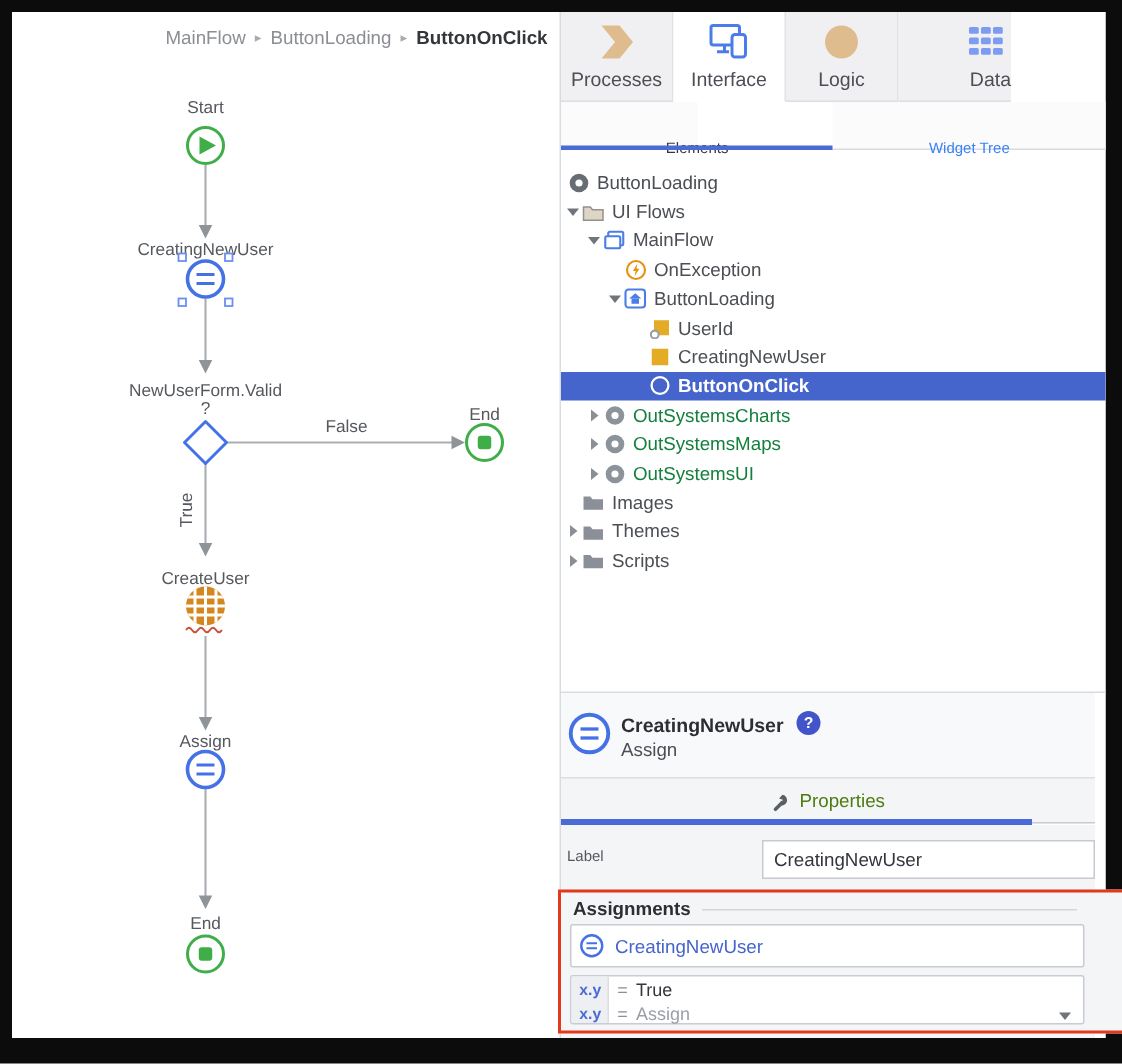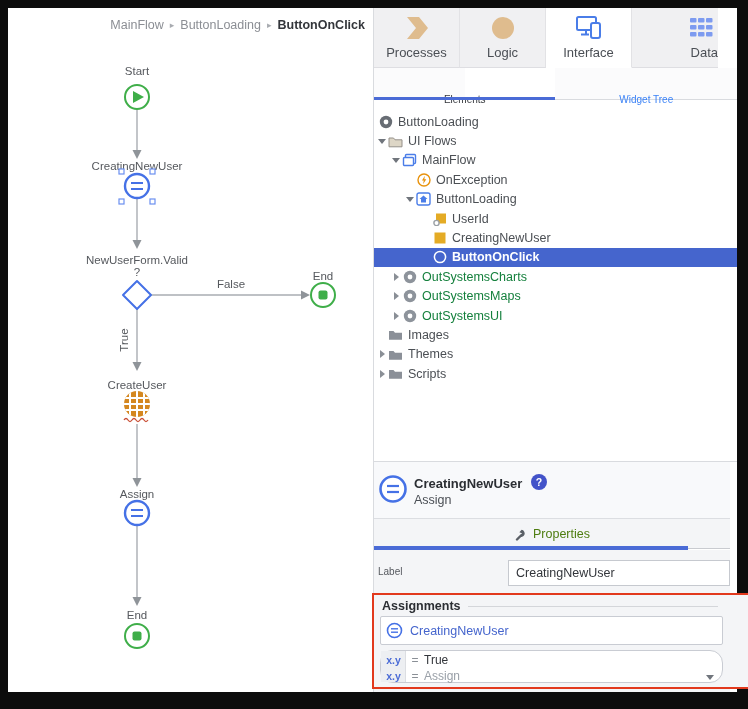--- a/index.html
+++ b/index.html
@@ -12,21 +12,21 @@
   .breadcrumb { position:absolute; top:10px; right:8px; display:flex; align-items:center; gap:6px; font-size:12.5px; color:#8b8e94; }
   .breadcrumb .sep { font-size:9px; color:#a8abb0; }
   .breadcrumb .last { color:#33363b; font-weight:bold; }
   svg text { font-family:"Liberation Sans",sans-serif; }
   .nlabel { font-size:11.5px; fill:#55585d; text-anchor:middle; }
 
   
   .panel { position:absolute; left:366px; top:0; width:363px; height:684px; background:#fff; }
 
   .tabbar { position:absolute; left:0; top:0; width:363px; height:60px; display:flex; }
-  .tab { width:86px; height:60px; background:#f0f0f2; border-right:1px solid #e2e2e5; border-bottom:1px solid #dedee2;
+  .tab { width:75px; height:60px; background:#f0f0f2; border-right:1px solid #e2e2e5; border-bottom:1px solid #dedee2;
          display:flex; flex-direction:column; align-items:center; justify-content:flex-end; padding-bottom:7px; gap:4px;
          font-size:13px; color:#4b4f55; }
   .tab.selected { background:#ffffff; border-bottom:1px solid #ffffff; }
   .tab:last-child { border-right:none;align-items:flex-end; }
 
   .subbar { position:absolute; left:0; top:60px; width:363px; height:32px; background:#fbfbfc; border-bottom:1px solid #d9dbdf; }
   .subbar .notch { position:absolute; left:91px; top:0; width:90px; height:31px; background:#fff; }
   .subtab { position:absolute; top:16px; height:31px; width:181.5px; display:flex; align-items:center; justify-content:center; font-size:10px; }
   .subtab.elements { left:0; color:#33363b; }
   .subtab.widget { left:181.5px; color:#3b82f6; }
@@ -56,21 +56,21 @@
   .props-body { position:absolute; left:0; top:541.5px; width:356px; height:142.5px; background:#f4f5f7; }
   .label-row-label { position:absolute; left:4px; top:558px; font-size:10px; color:#55585e; }
   .label-input { position:absolute; left:134px; top:552px; width:222px; height:26px; border:1px solid #c6c9cf; background:#fff;
                  font-family:"Liberation Sans",sans-serif; font-size:12.5px; color:#33363b; padding:0 7px; }
 
   .red-box { position:absolute; left:-2px; top:585px; width:386px; height:96px; border:2.5px solid #e2391d; background:#f4f5f7; }
   .assign-header { position:absolute; left:8px; top:4px; font-size:12.5px; font-weight:bold; color:#2b2e33; }
   .assign-rule { position:absolute; left:94px; top:11px; width:250px; height:1px; background:#d4d6da; }
   .avar-box { position:absolute; left:6px; top:21px; width:343px; height:29px; background:#fff; border:1px solid #c9ccd3; border-radius:2px;
               display:flex; align-items:center; gap:7px; padding-left:5px; font-size:12.5px; color:#4565cd; }
-  .apair-box { position:absolute; left:6px; top:55px; width:343px; height:33px; background:#fff; border:1px solid #c9ccd3; border-radius:13px; }
+  .apair-box { position:absolute; left:6px; top:55px; width:343px; height:33px; background:#fff; border:1px solid #c9ccd3; border-radius:2px; }
   .apair-strip { position:absolute; left:0; top:0; width:25px; height:100%; background:#edeff2; border-right:1px solid #dcdee2; }
   .arow { position:absolute; left:0; width:100%; height:16px; display:flex; align-items:center; font-size:12px; }
   .arow .chip { width:25px; text-align:center; color:#4a6bd6; font-size:10.5px; font-weight:bold; }
   .arow .op { width:18px; text-align:center; color:#8a8f96; }
   .arow .val { color:#33363b; }
   .arow .val.ph { color:#9aa0a8; }
   .caret-down { position:absolute; right:8px; top:24px; width:0; height:0; border-left:4px solid transparent; border-right:4px solid transparent; border-top:5px solid #70757c; }
 </style>
 </head>
 <body>
@@ -175,34 +175,34 @@
 
   <div class="panel">
 
     <div class="tabbar">
       <div class="tab">
         <svg width="30" height="26">
           <polygon points="5,2 17,2 26,13 17,24 5,24 14,13" fill="#dfbc8e"></polygon>
         </svg>
         <span>Processes</span>
       </div>
-      <div class="tab">
-        <svg width="30" height="26">
-          <circle cx="15" cy="13" r="11" fill="#dfbc8e"></circle>
-        </svg>
-        <span>Logic</span>
-      </div>
       <div class="tab selected">
         <svg width="30" height="26">
           <rect x="3" y="2" width="19" height="13" rx="1.5" fill="none" stroke="#4a7de8" stroke-width="2"></rect>
           <line x1="12" y1="15" x2="12" y2="19" stroke="#4a7de8" stroke-width="2"></line>
           <line x1="7" y1="19.5" x2="15" y2="19.5" stroke="#4a7de8" stroke-width="2"></line>
           <rect x="17" y="8" width="9" height="15" rx="2" fill="#ffffff" stroke="#4a7de8" stroke-width="2"></rect>
         </svg>
         <span>Interface</span>
+      </div>
+      <div class="tab">
+        <svg width="30" height="26">
+          <circle cx="15" cy="13" r="11" fill="#dfbc8e"></circle>
+        </svg>
+        <span>Logic</span>
       </div>
       <div class="tab">
         <svg width="30" height="26">
           <g fill="#7d9bf0">
             <rect x="2" y="3" width="6.5" height="4.5" rx="1"></rect>
               <rect x="10" y="3" width="6.5" height="4.5" rx="1"></rect>
               <rect x="18" y="3" width="6.5" height="4.5" rx="1"></rect>
             <rect x="2" y="10" width="6.5" height="4.5" rx="1"></rect>
               <rect x="10" y="10" width="6.5" height="4.5" rx="1"></rect>
               <rect x="18" y="10" width="6.5" height="4.5" rx="1"></rect>

